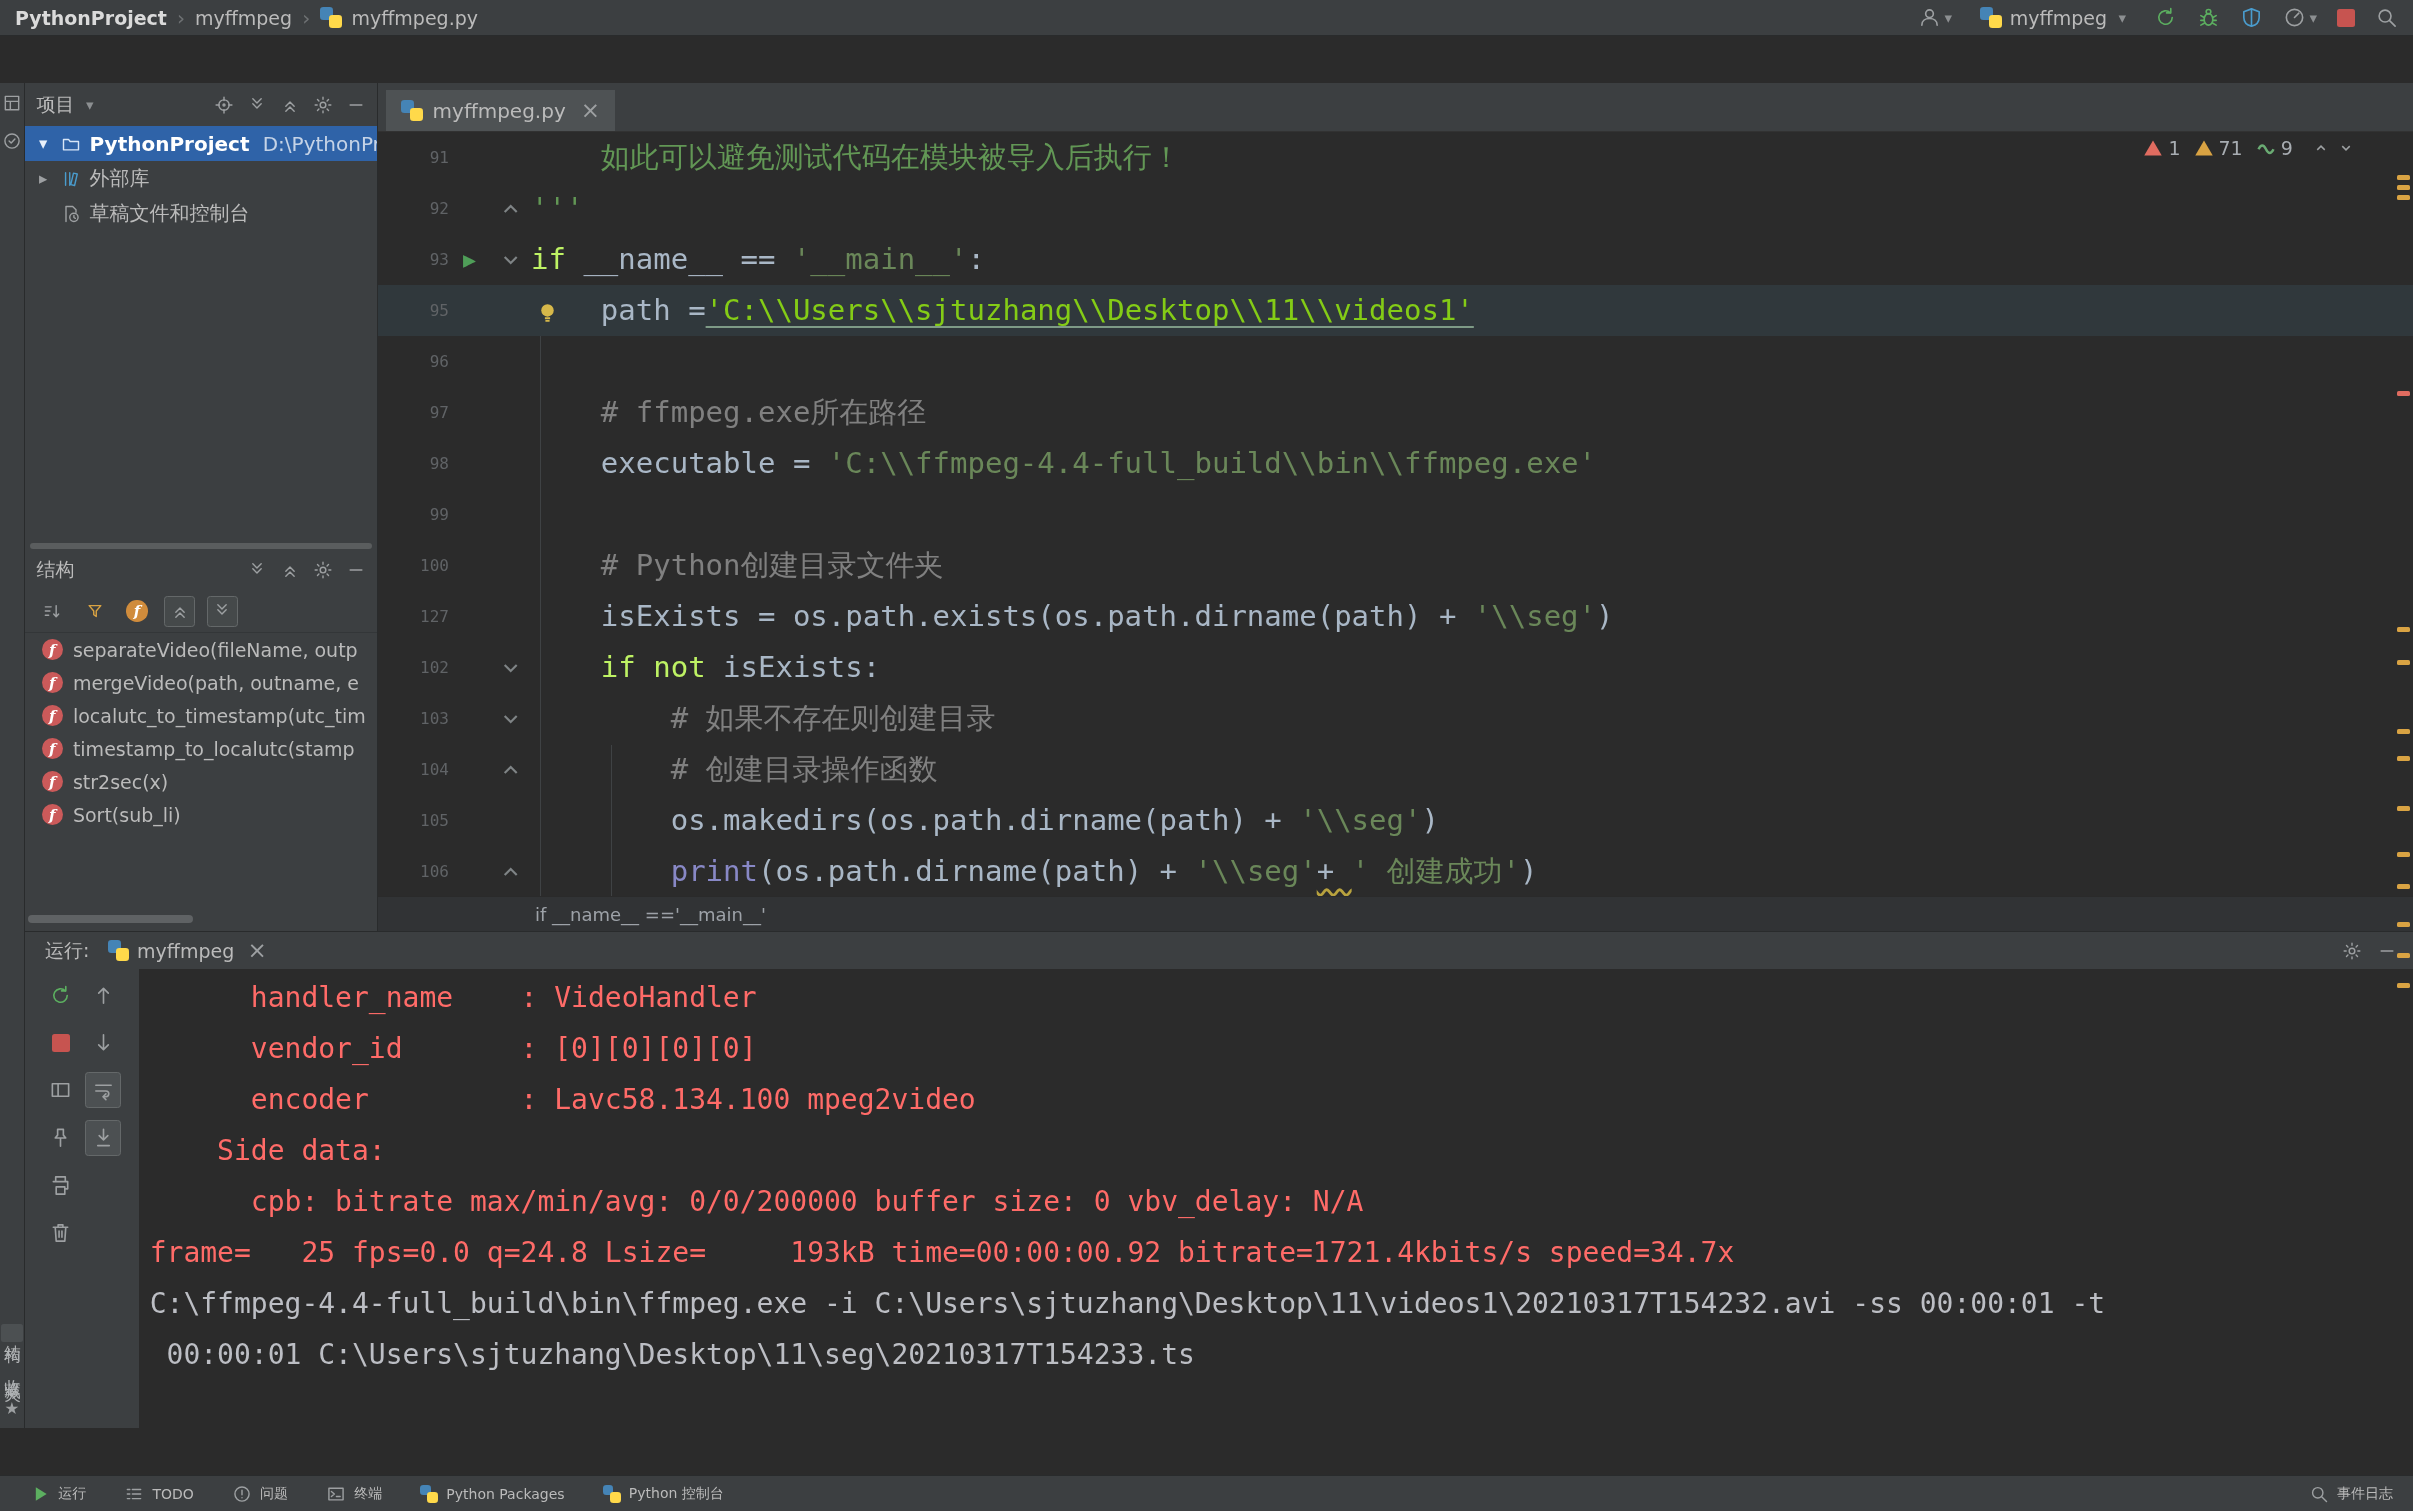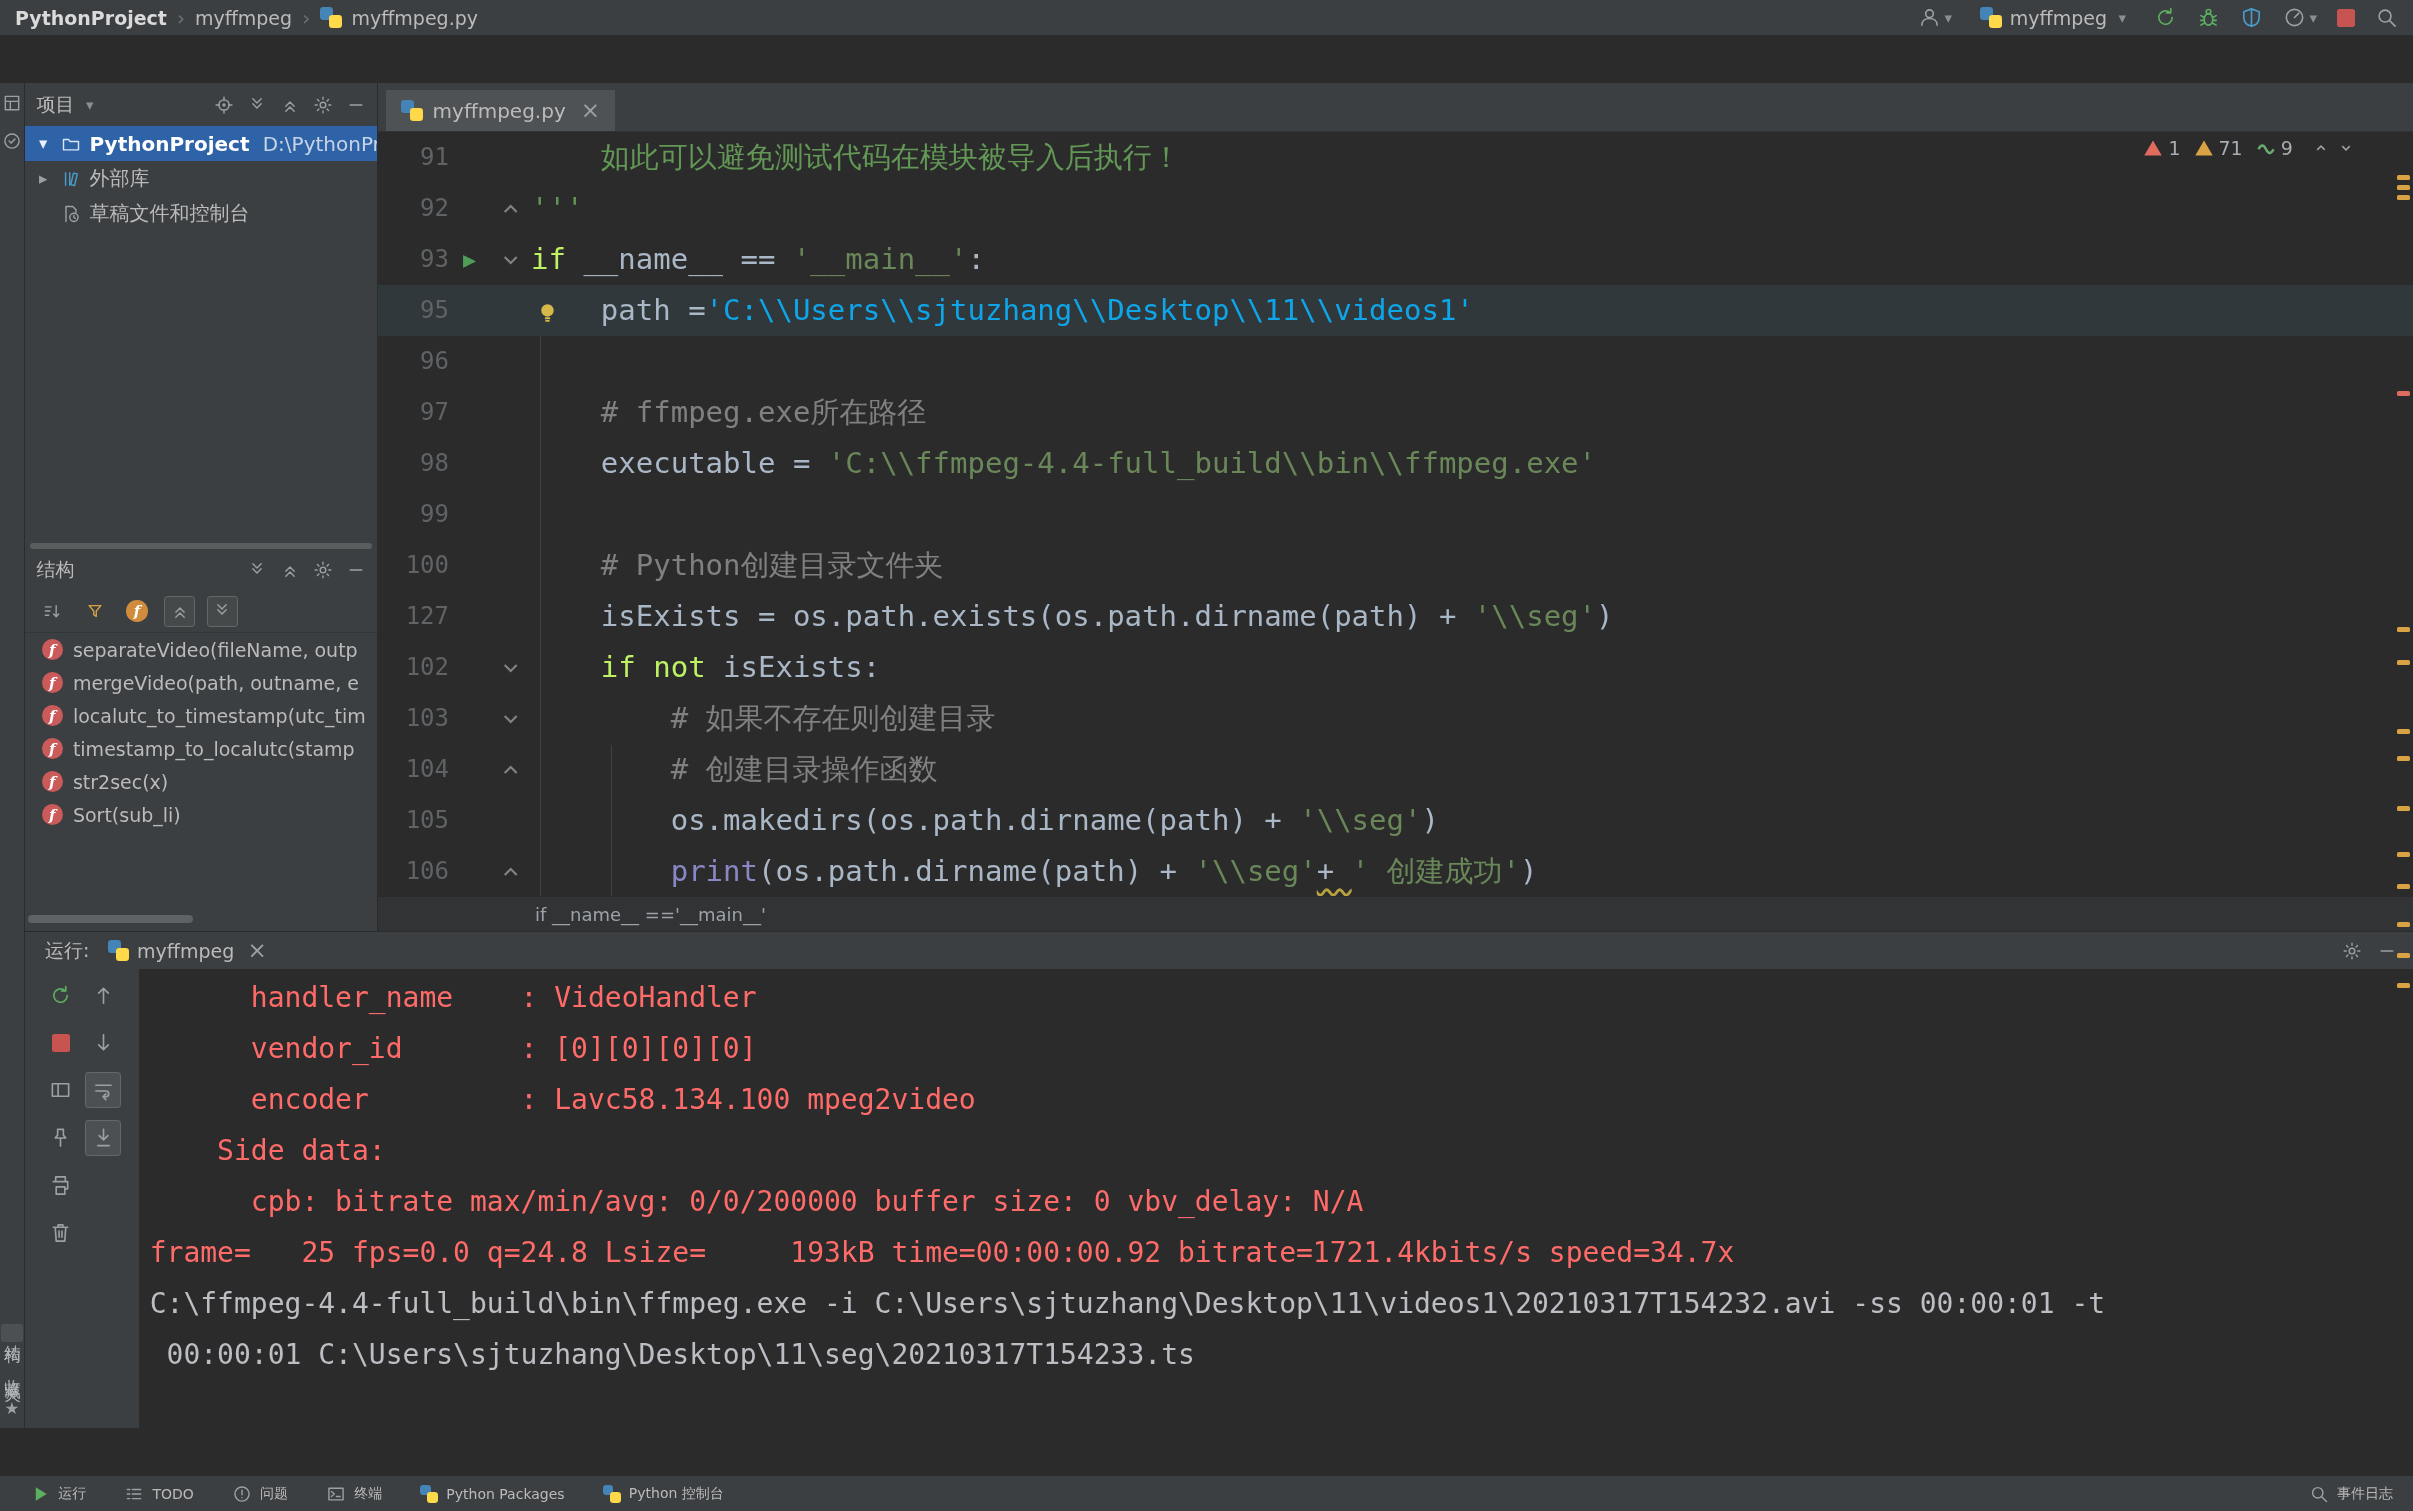--- a/index.html
+++ b/index.html
@@ -65,33 +65,33 @@
   .structure-item { height:33px; display:flex; align-items:center; gap:10px; padding:0 6.6px 0 16.5px; font-size:19px; color:#bbbbbb; white-space:nowrap; overflow:hidden; }
   .hscroll-thumb { position:absolute; left:3.3px; bottom:8.2px; width:165px; height:8.2px; border-radius:4.1px; background:#5f6264; }
 
   
   .editor { flex:1; display:flex; flex-direction:column; background:#2b2b2b; min-width:0; position:relative; }
   .tabbar { height:49px; background:#3c3f41; border-bottom:0.8px solid #323232; display:flex; align-items:flex-end; padding-left:8.2px; flex:none; }
   .tab { height:41px; background:#4e5254; display:flex; align-items:center; gap:10px; padding:0 15px; color:#bbbbbb; font-size:20px; }
   .code-wrap { flex:1; position:relative; overflow:hidden; font-family:"DejaVu Sans Mono", monospace; font-size:29px; }
   .code-line { height:51px; line-height:51px; display:flex; white-space:pre; position:relative; }
   .code-line.current { background:#30383c; }
-  .gut-num { width:71px; text-align:right; color:#606366; font-size:24px; flex:none; font-family:"DejaVu Sans Mono", monospace; }
+  .gut-num { width:71px; text-align:right; color:#606366; font-size:16px; flex:none; font-family:"DejaVu Sans Mono", monospace; }
   .gut-run { width:41px; flex:none; display:flex; align-items:center; justify-content:center; }
   .runarrow { color:#4f9e58; font-size:21.4px; line-height:1; }
   .gut-fold { width:41px; flex:none; display:flex; align-items:center; justify-content:center; }
   .foldsvg { width:21.4px; height:21.4px; }
   .code-text { flex:1; min-width:0; color:#a9b7c6; }
   .sp { color:#a9b7c6; }
   .sk { color:#bef264; }
   .ss { color:#6a8759; }
   .sc { color:#808080; }
   .sd { color:#629755; }
   .sb { color:#8888c6; }
-  .su { color:#0ea5e9; text-decoration-color:#7e9a86; text-underline-offset:5.8px; text-decoration-thickness:1.6px; }
+  .su { color:#84cc16; text-decoration:underline; text-decoration-color:#7e9a86; text-underline-offset:5.8px; text-decoration-thickness:1.6px; }
   .sw { color:#a9b7c6; text-decoration:underline wavy #b8a23e; text-underline-offset:6.6px; }
   .bulb { position:absolute; left:157px; top:5px; }
   .iguide { position:absolute; width:0.8px; background:#3f4244; }
   .inspections { position:absolute; top:54px; right:58px; display:flex; align-items:center; gap:13px; font-size:19px; color:#a8adb2; z-index:5; }
   .insp { display:flex; align-items:center; gap:5px; }
   .insp svg { width:20px; height:20px; }
   .insp-nav { display:flex; gap:6.6px; margin-left:6.6px; }
   .insp-nav svg { width:18px; height:18px; fill:none; stroke:#9da0a2; stroke-width:2; }
   .error-stripe { position:absolute; right:0; top:0; bottom:35px; width:20px; z-index:4; }
   .tick { position:absolute; right:3.3px; width:12.4px; height:5px; border-radius:1.6px; }

